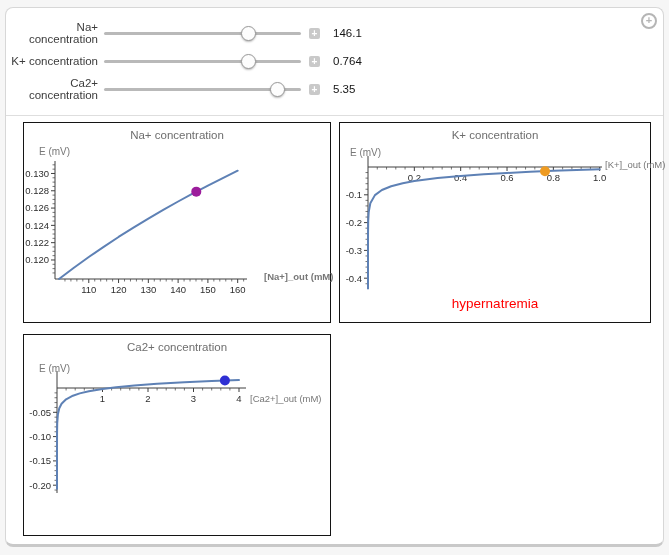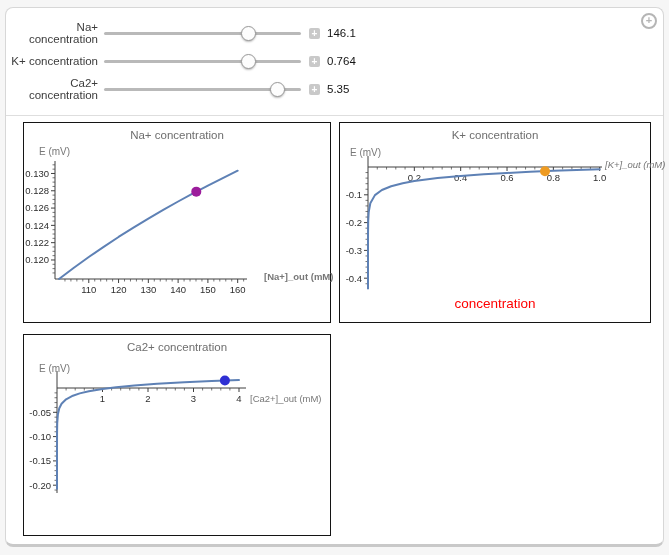--- a/index.html
+++ b/index.html
@@ -20,39 +20,39 @@
   .crow{height:28px;display:flex;align-items:center;}
   .clabel{width:92px;text-align:right;font-size:11.5px;color:#3c3c3c;flex:0 0 92px;}
   .track{position:relative;width:197px;height:3px;background:#b9b9b9;border-radius:2px;
     margin-left:6px;flex:0 0 197px;}
   .thumb{position:absolute;top:-6px;width:15px;height:15px;border-radius:50%;
     background:#fdfdfd;border:1px solid #9a9a9a;box-sizing:border-box;
     box-shadow:0 1px 2px rgba(0,0,0,0.28);}
   .plusbtn{display:inline-block;width:11px;height:11px;margin-left:8px;
     background:#c9c9c9;border-radius:2px;color:#ffffff;font-size:10px;font-weight:bold;
     line-height:11px;text-align:center;cursor:default;}
-  .cval{margin-left:7px;font-size:11.5px;color:#141414;}
+  .cval{margin-left:13px;font-size:11.5px;color:#141414;}
   .popout{
     position:absolute;top:5px;right:6px;width:12px;height:12px;border-radius:50%;
     border:2px solid #b5b5b5;color:#b5b5b5;font-size:11px;font-weight:bold;
     line-height:11px;text-align:center;
   }
   
   .plotbox{position:absolute;background:#ffffff;border:1px solid #141414;}
   .plotbox svg{position:absolute;left:0;top:0;}
   #box0{left:17px;top:114px;width:306px;height:199px;}
   #box1{left:333px;top:114px;width:310px;height:199px;}
   #box2{left:17px;top:326px;width:306px;height:200px;}
   .ptitle{position:absolute;left:0;right:0;top:6px;text-align:center;
     font-size:11.5px;color:#6e6e6e;}
   .ylab{position:absolute;font-size:10px;color:#777777;}
   .xlab{position:absolute;font-size:9.5px;color:#777777;white-space:nowrap;}
   .diag{position:absolute;left:0;right:0;text-align:center;font-size:13.5px;}
   #box0 .ylab{left:15px;top:23px;}   #box0 .xlab{left:240px;top:148px;font-weight:bold;}  #box0 .diag{top:173px;}
-  #box1 .ylab{left:10px;top:24px;}   #box1 .xlab{left:265px;top:36px;font-style:italic;}   #box1 .diag{top:173px;}
+  #box1 .ylab{left:10px;top:24px;}   #box1 .xlab{left:265px;top:36px;}   #box1 .diag{top:173px;}
   #box2 .ylab{left:15px;top:28px;}   #box2 .xlab{left:226px;top:42px;margin-top:16px;}   #box2 .diag{top:181px;}
   svg text{font-family:"Liberation Sans",sans-serif;}
 </style>
 </head>
 <body>
 
 <div class="frame">
 
   <div class="popout">+</div>
 
@@ -222,21 +222,21 @@
         <line x1="28" y1="127.39999999999999" x2="24" y2="127.39999999999999" stroke="#3f3f3f" stroke-width="1"></line>
         <text x="22" y="130.7" text-anchor="end" font-size="9.5" fill="#2e2e2e">-0.3</text>
         <line x1="28" y1="155.2" x2="24" y2="155.2" stroke="#3f3f3f" stroke-width="1"></line>
         <text x="22" y="158.5" text-anchor="end" font-size="9.5" fill="#2e2e2e">-0.4</text>
         <path d="M28.00 165.49 L28.00 153.53 L28.00 143.25 L28.00 131.43 L28.01 119.50 L28.05 109.25 L28.23 97.32 L28.70 89.18 L30.32 80.28 L34.95 72.13 L41.90 66.99 L51.17 63.21 L62.75 60.21 L74.34 58.09 L97.51 55.09 L120.68 52.95 L143.85 51.31 L167.02 49.95 L190.19 48.81 L213.36 47.81 L236.53 46.95 L259.70 46.17 " fill="none" stroke="#5e81b5" stroke-width="2" stroke-linejoin="round" stroke-linecap="round"></path>
         <circle cx="205.02" cy="48.17" r="5" fill="#ee9b22"></circle>
       </svg>
     <div class="ptitle">K+ concentration</div>
     <div class="ylab">E (mV)</div>
     <div class="xlab">[K+]_out (mM)</div>
-    <div class="diag" id="diag1" style="color: rgb(255, 0, 0);">concentration</div>
+    <div class="diag" id="diag1" style="color: rgb(255, 0, 0);">hypernatremia</div>
   </div>
 
   <div class="plotbox" id="box2">
     <svg id="plot2" width="306" height="200">
         <line x1="33" y1="36" x2="33" y2="158" stroke="#3f3f3f" stroke-width="1"></line>
         <line x1="33" y1="53" x2="222" y2="53" stroke="#3f3f3f" stroke-width="1"></line>
         <line x1="42.1" y1="53" x2="42.1" y2="55.5" stroke="#3f3f3f" stroke-width="0.7"></line>
         <line x1="51.2" y1="53" x2="51.2" y2="55.5" stroke="#3f3f3f" stroke-width="0.7"></line>
         <line x1="60.300000000000004" y1="53" x2="60.300000000000004" y2="55.5" stroke="#3f3f3f" stroke-width="0.7"></line>
         <line x1="69.4" y1="53" x2="69.4" y2="55.5" stroke="#3f3f3f" stroke-width="0.7"></line>

